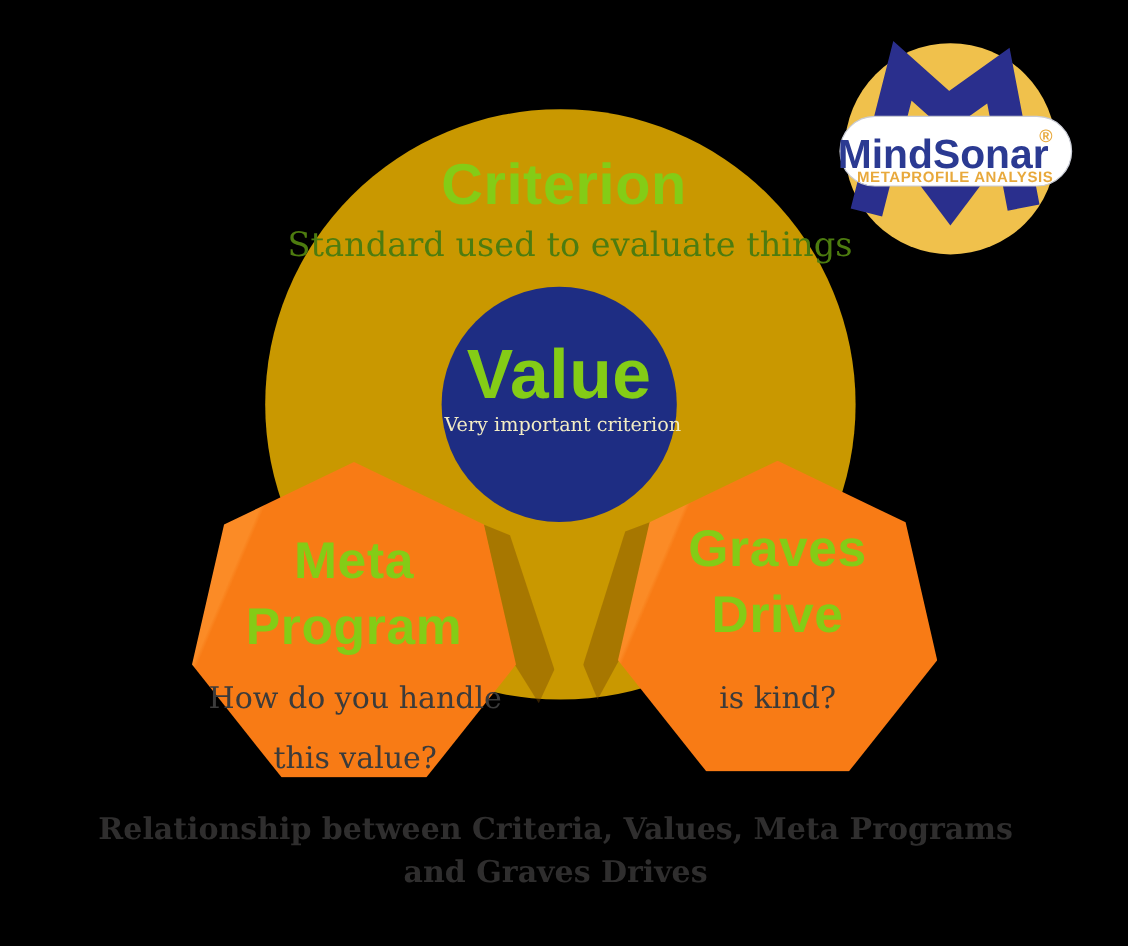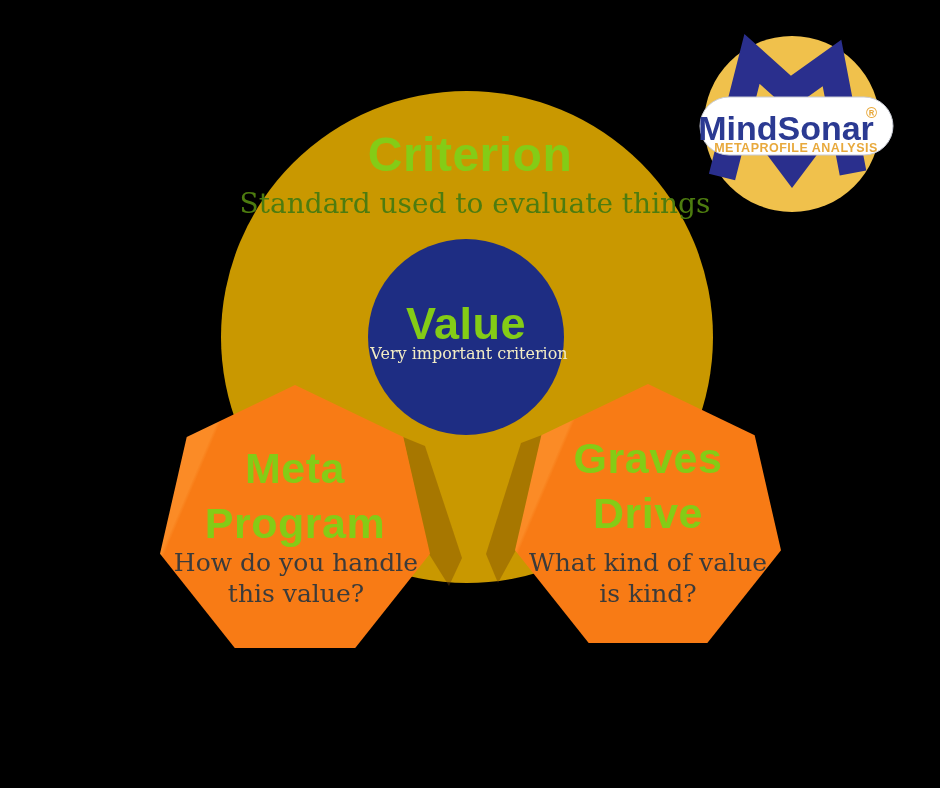--- a/index.html
+++ b/index.html
@@ -40,28 +40,28 @@
     position:absolute;left:368px;top:239px;
     width:196px;height:196px;border-radius:50%;
     background:#1E2D83;
   }
   
   .ctr{position:absolute;transform:translateX(-50%);text-align:center;white-space:nowrap;}
   .title{font-weight:700;color:#84cc16;letter-spacing:0.5px;}
   .serif{font-family:"DejaVu Serif",serif;}
   .criterion-title{left:470px;top:127px;font-size:48px;}
   .criterion-sub{left:475px;top:187px;font-size:28px;color:#4d7c0f;}
-  .value-title{left:466px;top:298px;font-size:45px;}
+  .value-title{left:466px;top:279px;font-size:58px;}
   .value-sub{left:469px;top:344px;font-size:16px;color:#F2ECC4;}
   .hept-title{font-size:43px;line-height:55px;}
   .hept-title span{display:block;}
   .meta-title{left:295px;top:441px;}
   .graves-title{left:648px;top:431px;}
   .hept-sub{font-size:25px;line-height:31px;color:#3B3B3B;}
-  .hept-sub span{display:block;}
+  .hept-sub span{display:block;margin-top:19px;}
   .meta-sub{left:296px;top:547px;}
   .graves-sub{left:648px;top:547px;}
   
   .caption{
     left:463px;top:673px;
     font-weight:700;font-size:25px;line-height:36px;
     color:#2F2E2E;
   }
   .caption span{display:block;}
   
@@ -95,28 +95,31 @@
   <div class="ctr serif hept-sub meta-sub">
     <span>How do you handle</span>
     <span>this value?</span>
   </div>
 
   <div class="ctr title hept-title graves-title">
     <span>Graves</span>
     <span>Drive</span>
   </div>
   <div class="ctr serif hept-sub graves-sub">
-    <span>What kind of value</span>
     <span>is kind?</span>
   </div>
 
   <svg class="logo" width="212" height="192" viewBox="0 0 212 192">
     <circle cx="106" cy="96" r="88" fill="#F0C14C"></circle>
     <path d="M36,149 L66,31 L104,65 L146,35 L167,145" fill="none" stroke="#2A2F8D" stroke-width="27" stroke-miterlimit="8"></path>
     <polygon points="79,124 106,160 133,124" fill="#2A2F8D"></polygon>
     <rect x="14" y="69" width="193" height="58" rx="29" fill="#FFFFFF" stroke="#C9CCD6" stroke-width="1"></rect>
     <text x="100" y="112" text-anchor="middle" font-family="Liberation Sans, sans-serif" font-size="34" font-weight="700" fill="#2B3A92">MindSonar</text>
     <text x="180" y="90" font-family="Liberation Sans, sans-serif" font-size="15" font-weight="700" fill="#E8A93C">®</text>
     <text x="110" y="124" text-anchor="middle" font-family="Liberation Sans, sans-serif" font-size="12.5" font-weight="700" letter-spacing="0.5" fill="#E8A93C">METAPROFILE ANALYSIS</text>
   </svg>
 
+  <div class="ctr serif caption">
+    <span>Relationship between Criteria, Values, Meta Programs</span>
+    <span>and Graves Drives</span>
+  </div>
 
 </div>
 
 </body></html>

